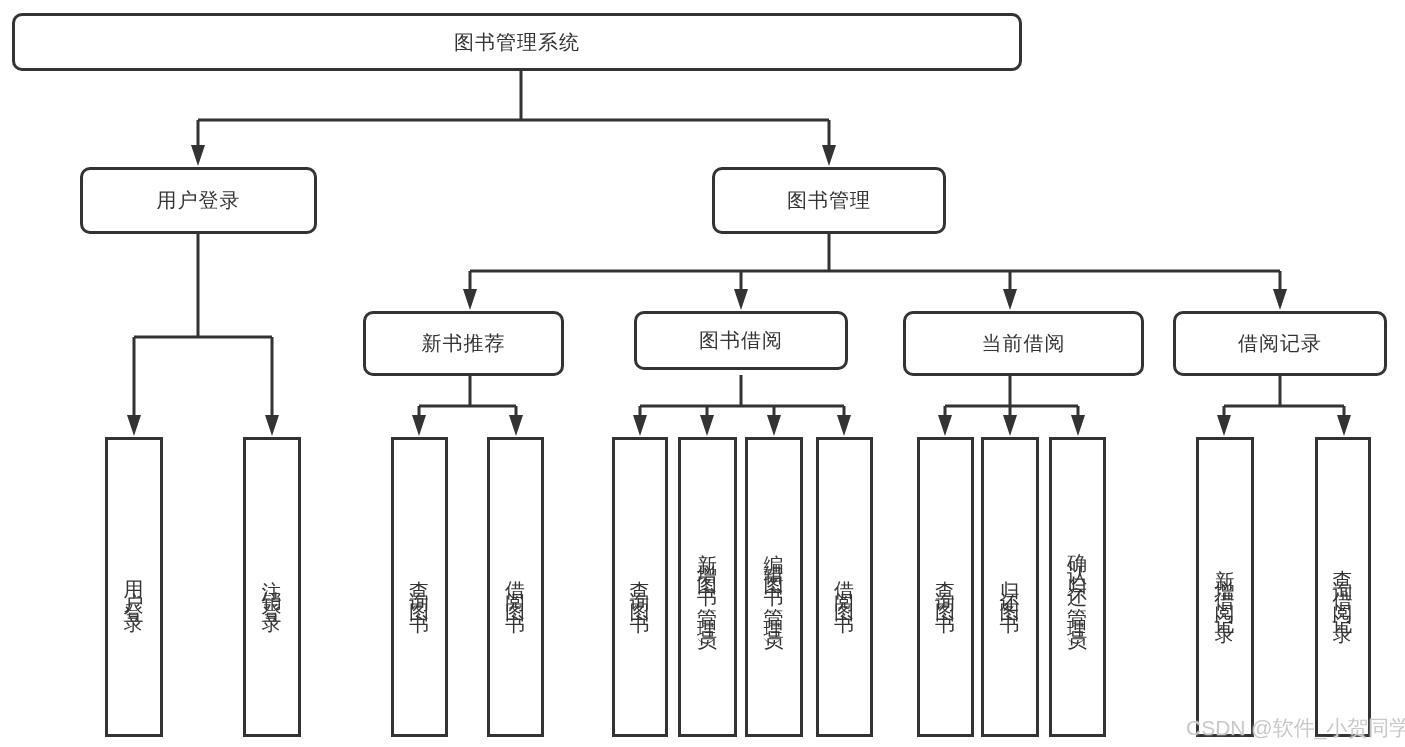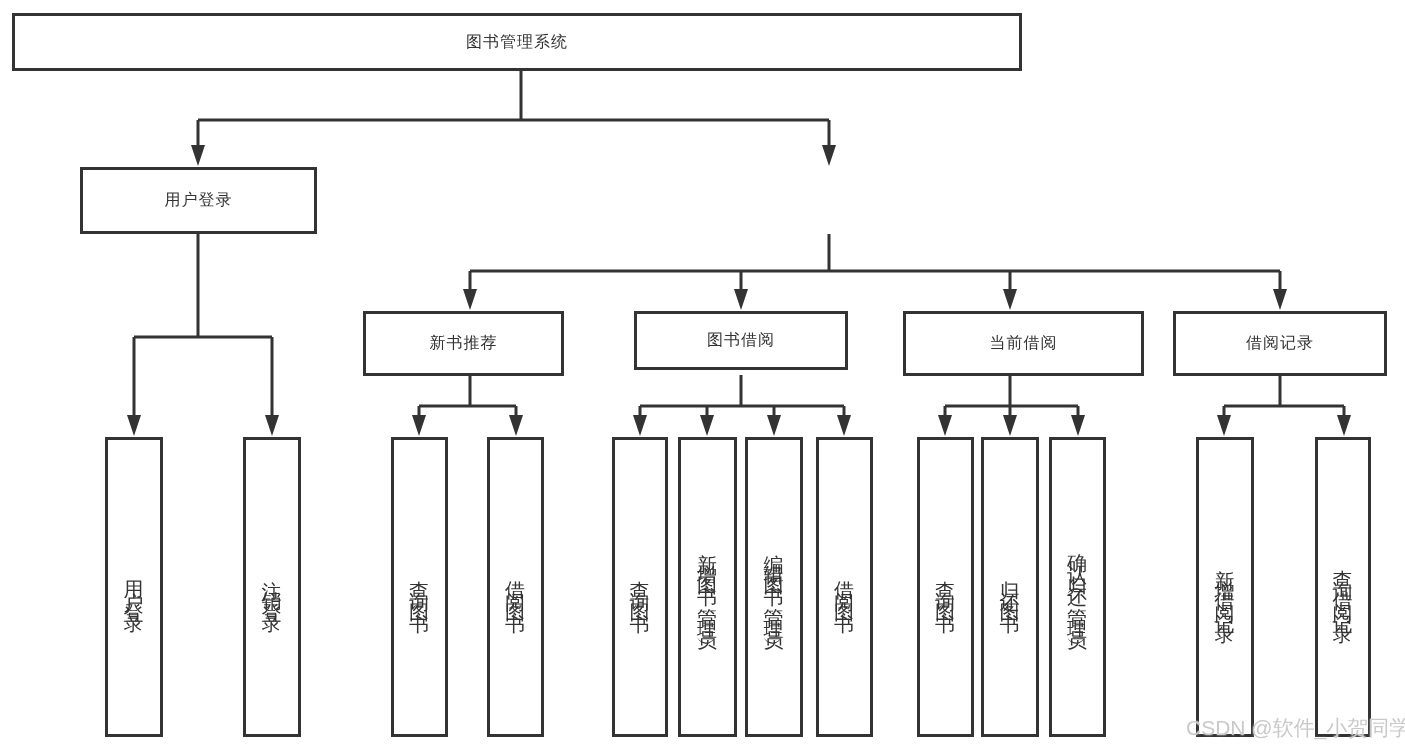--- a/index.html
+++ b/index.html
@@ -21,23 +21,24 @@
     box-sizing: border-box;
     border: 3px solid #333333;
     background: #ffffff;
     color: #333333;
     display: flex;
     align-items: center;
     justify-content: center;
     z-index: 2;
   }
   .box.h {
-    font-size: 16px;
+    font-size: 20px;
     letter-spacing: 1px;
     white-space: nowrap;
+    border-radius: 10px;
   }
   .box.v {
     writing-mode: vertical-rl;
     text-orientation: mixed;
     font-size: 20px;
     letter-spacing: 11px;
     line-height: 1;
   }
   .watermark {
     position: absolute;
@@ -91,20 +92,21 @@
       <polygon points="1010,436 1003,415 1017,415"></polygon>
       <polygon points="1078,436 1071,415 1085,415"></polygon>
       <polygon points="1224,436 1217,415 1231,415"></polygon>
       <polygon points="1344,436 1337,415 1351,415"></polygon>
     </g>
   </svg>
 
   <div class="box h" style="left:12px; top:13px; width:1010px; height:58px">图书管理系统</div>
 
   <div class="box h" style="left:80px; top:167px; width:237px; height:67px">用户登录</div>
+  <div class="box h" style="left:712px; top:167px; width:234px; height:67px">图书管理</div>
 
   <div class="box h" style="left:363px; top:311px; width:201px; height:65px">新书推荐</div>
   <div class="box h" style="left:634px; top:311px; width:214px; height:59px">图书借阅</div>
   <div class="box h" style="left:903px; top:311px; width:241px; height:65px">当前借阅</div>
   <div class="box h" style="left:1173px; top:311px; width:214px; height:65px">借阅记录</div>
 
   <div class="box v" style="left:105px; top:437px; width:58px; height:300px">用户登录</div>
   <div class="box v" style="left:243px; top:437px; width:58px; height:300px">注销登录</div>
 
   <div class="box v" style="left:391px; top:437px; width:57px; height:300px">查询图书</div>

